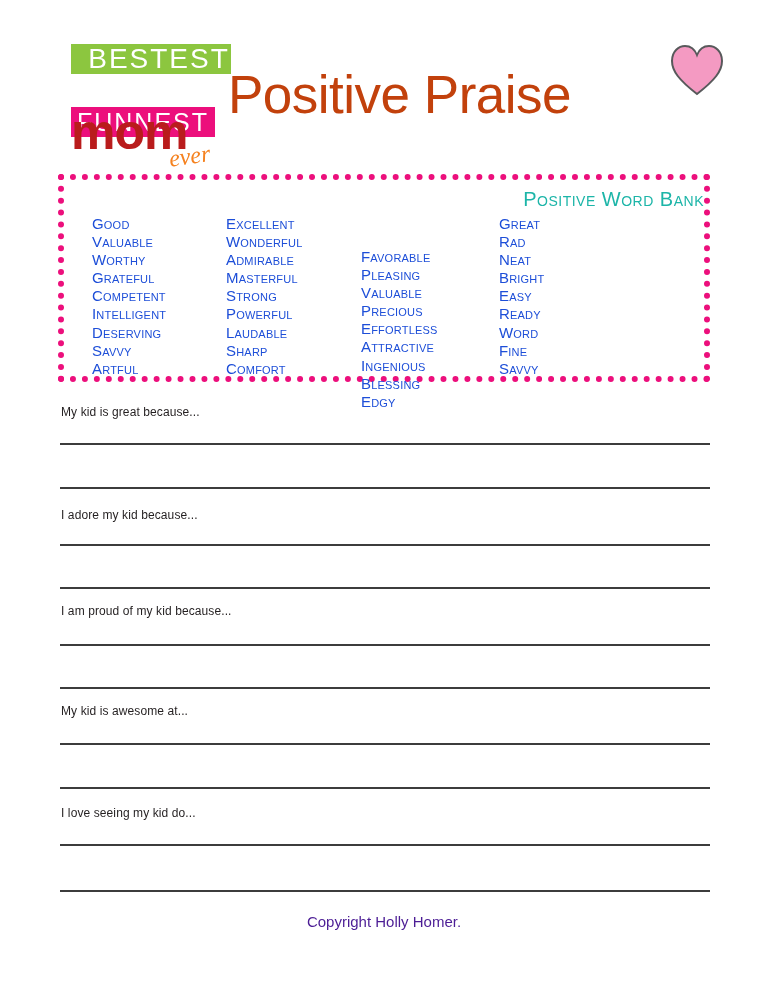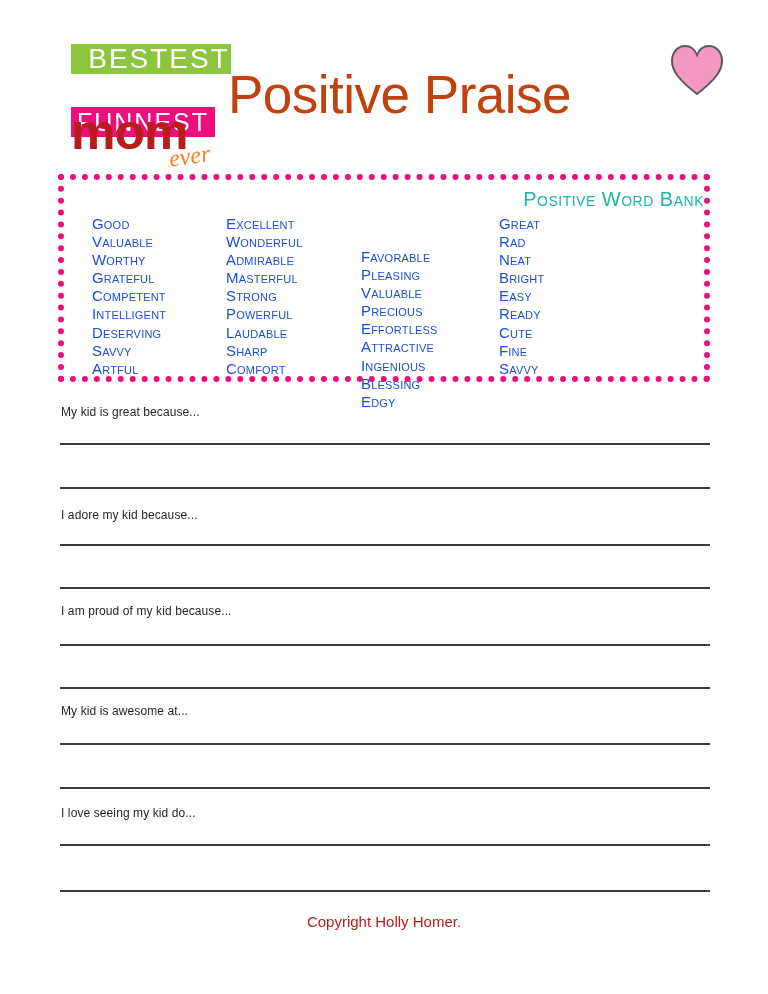--- a/index.html
+++ b/index.html
@@ -160,21 +160,21 @@
   }
 
   
   .footer {
     position: absolute;
     left: 0;
     right: 0;
     top: 913px;
     text-align: center;
     font-size: 15px;
-    color: #b91c1c;
+    color: #4c1d95;
   }
 </style>
 </head>
 <body>
 
 <div class="page">
 
   <div class="logo">
     <div class="logo-bar logo-bar-1">BESTEST</div>
     <div class="logo-bar logo-bar-2">FUNNEST</div>
@@ -224,21 +224,21 @@
           <div class="wb-word">Blessing</div>
           <div class="wb-word">Edgy</div>
         </div>
       <div class="wb-col wb-col-3">
           <div class="wb-word">Great</div>
           <div class="wb-word">Rad</div>
           <div class="wb-word">Neat</div>
           <div class="wb-word">Bright</div>
           <div class="wb-word">Easy</div>
           <div class="wb-word">Ready</div>
-          <div class="wb-word">Cute</div>
+          <div class="wb-word">Word</div>
           <div class="wb-word">Fine</div>
           <div class="wb-word">Savvy</div>
         </div>
     </div>
   </div>
 
   <div id="prompt-area">
       <div class="prompt" style="top: 405px;">My kid is great because...</div>
       <div class="wline" style="top: 443px;"></div>
       <div class="wline" style="top: 487px;"></div>

